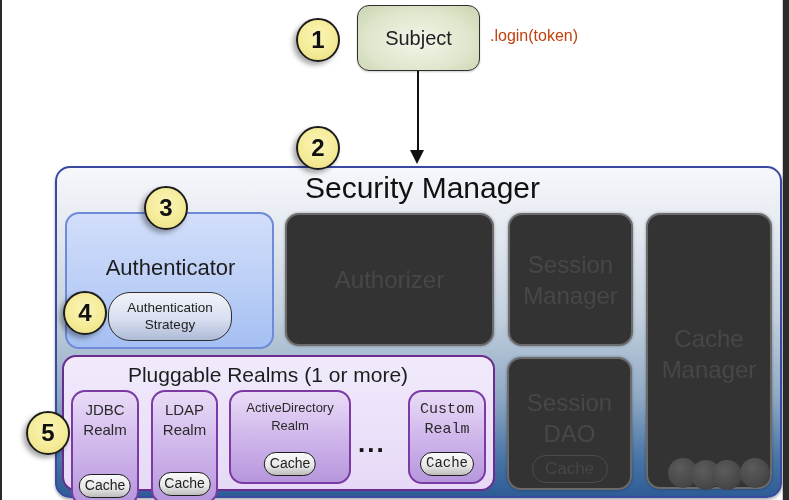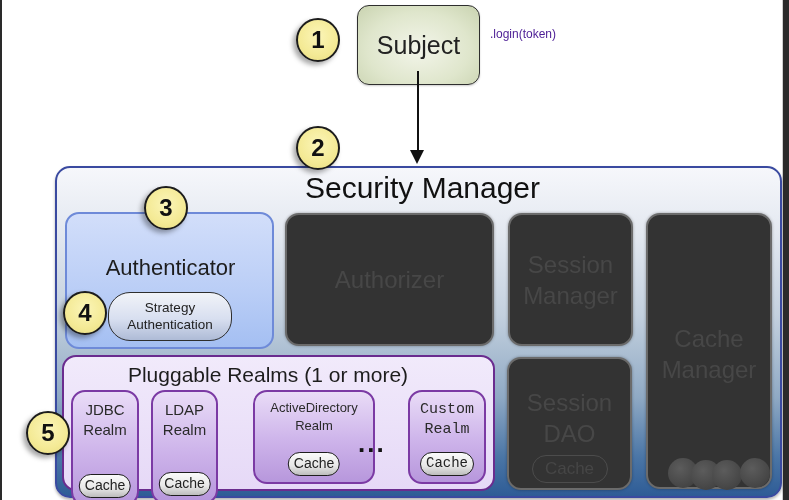--- a/index.html
+++ b/index.html
@@ -9,29 +9,29 @@
     font-family:"Liberation Sans", "DejaVu Sans", sans-serif;
   }
   .edge-left { position:absolute; left:0; top:0; width:2px; height:500px; background:#2a2a2a; }
   .edge-right { position:absolute; right:0; top:0; width:6px; height:500px; background:#2b2b2b; }
   .edge-right-inner { position:absolute; right:6px; top:0; width:1px; height:500px; background:#cfcfcf; }
 
   .abs { position:absolute; box-sizing:border-box; }
 
   
   .subject {
-    left:357px; top:5px; width:123px; height:80px;
+    left:357px; top:5px; width:123px; height:66px;
     border:1.5px solid #2e2e2e; border-radius:12px;
     background:radial-gradient(ellipse at 50% 55%, #f3f5ea 0%, #dfe6cc 60%, #c9d3b0 100%);
     display:flex; align-items:center; justify-content:center;
-    font-size:25px; color:#222;
+    font-size:20px; color:#222;
     box-shadow:0 1px 2px rgba(0,0,0,0.2);
     text-align:center;
   }
-  .login-text { left:490px; top:27px; font-size:12px; color:#4c1d95; }
+  .login-text { left:490px; top:27px; font-size:16px; color:#c2410c; }
 
   .arrow-line { left:417px; top:71px; width:1.5px; height:84px; background:#111; }
   .arrow-head { left:410px; top:150px; width:0; height:0;
     border-left:7.5px solid transparent; border-right:7.5px solid transparent;
     border-top:14px solid #111; }
 
   
   .secmgr {
     left:55px; top:166px; width:727px; height:332px;
     border:2.5px solid #3a4aa0; border-radius:15px;
@@ -120,22 +120,22 @@
 <div class="abs arrow-head"></div>
 
 <div class="abs secmgr"></div>
 <div class="abs secmgr-title">
   <span>Security Manager</span>
 </div>
 
 <div class="abs authn"></div>
 <div class="abs authn-label">Authenticator</div>
 <div class="abs strategy">
+  <div>Authentication</div>
   <div>Strategy</div>
-  <div>Authentication</div>
 </div>
 
 <div class="abs dark authz">
   <span>Authorizer</span>
 </div>
 
 <div class="abs dark sessmgr">
   <div>
     <div>Session</div>
     <div>Manager</div>
@@ -171,21 +171,21 @@
 </div>
 
 <div class="abs realm" style="left:151px; top:390px; width:67px; height:114px;">
   <div class="realm-name">
     <div>LDAP</div>
     <div>Realm</div>
   </div>
   <div class="cache-pill">Cache</div>
 </div>
 
-<div class="abs realm" style="left:229px; top:390px; width:122px; height:94px;margin-left:24px;">
+<div class="abs realm" style="left:229px; top:390px; width:122px; height:94px;">
   <div class="realm-name small">
     <div>ActiveDirectory</div>
     <div>Realm</div>
   </div>
   <div class="cache-pill">Cache</div>
 </div>
 
 <div class="abs ellipsis">...</div>
 
 <div class="abs realm" style="left:408px; top:390px; width:78px; height:94px;font-family:Liberation Mono, monospace;">

